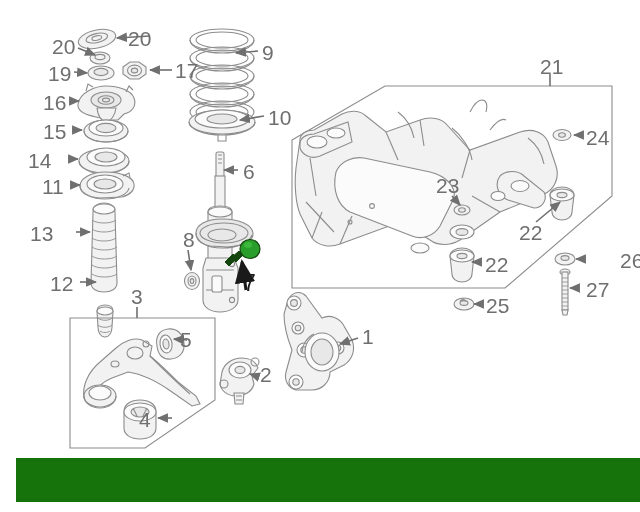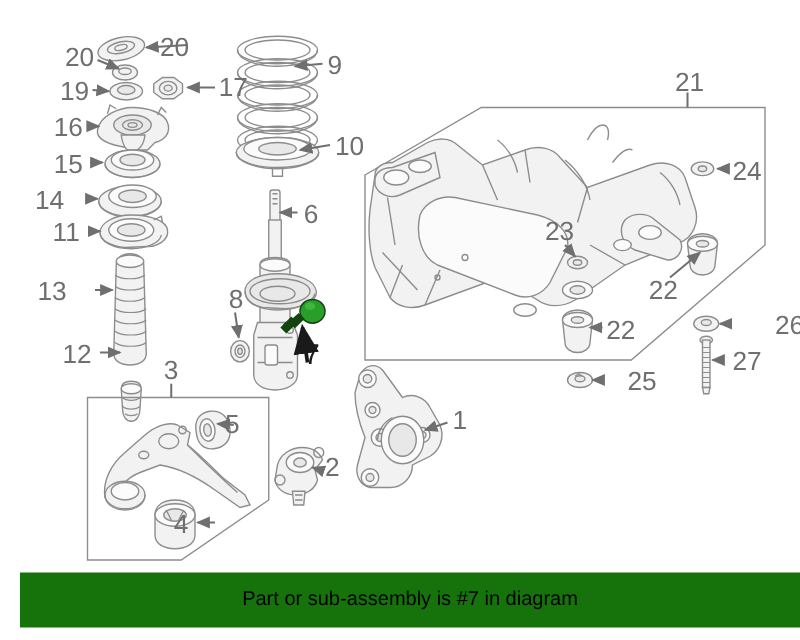--- a/index.html
+++ b/index.html
@@ -458,21 +458,20 @@
   <div class="callout" style="left:43px;  top:92px;">16</div>
   <div class="callout" style="left:175px; top:60px;">17</div>
   <div class="callout" style="left:52px;  top:36px;">20</div>
   <div class="callout" style="left:48px;  top:63px;text-align:center;">19</div>
   <div class="callout" style="left:128px; top:28px;">20</div>
   <div class="callout" style="left:540px; top:56px;">21</div>
   <div class="callout" style="left:519px; top:222px;">22</div>
   <div class="callout" style="left:485px; top:254px;">22</div>
   <div class="callout" style="left:436px; top:175px;">23</div>
   <div class="callout" style="left:586px; top:127px;">24</div>
-  <div class="callout" style="left:486px; top:295px;margin-left:16px;">25</div>
+  <div class="callout" style="left:486px; top:295px;">25</div>
   <div class="callout" style="left:620px; top:250px;">26</div>
   <div class="callout" style="left:586px; top:279px;">27</div>
 
   <div id="notice-banner">
-    <div class="notice-line">Part or sub-assembly is #7 in diagram</div>
   </div>
 
 </div>
 
 </body></html>

